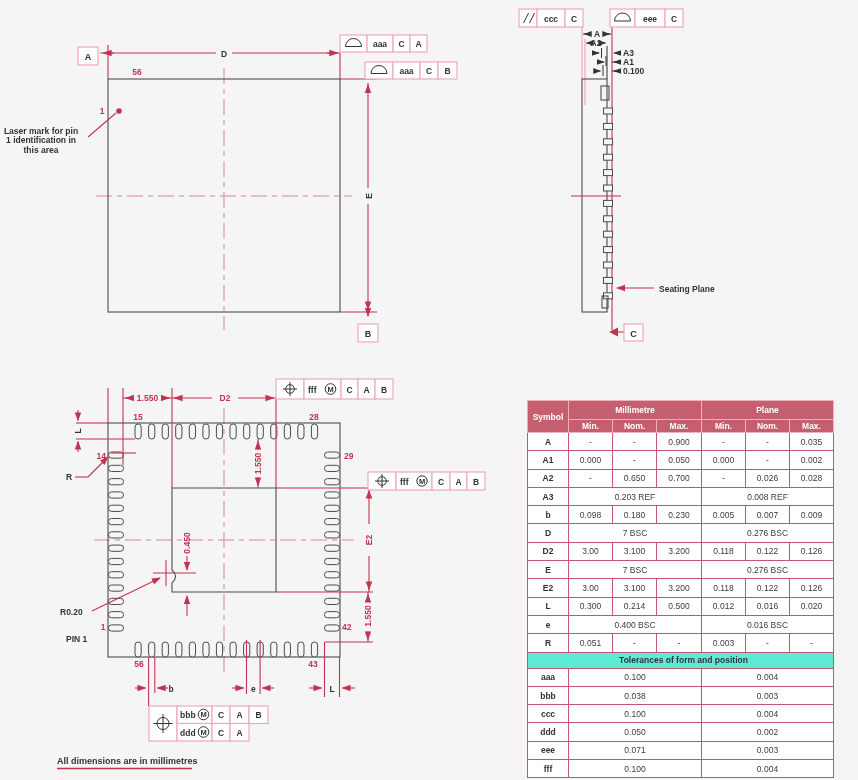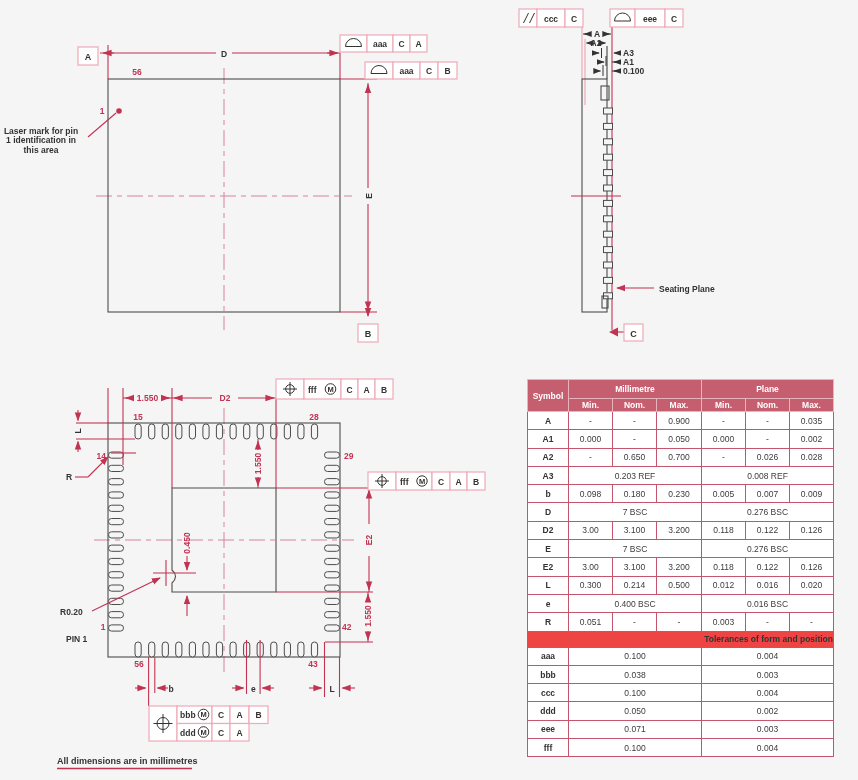--- a/index.html
+++ b/index.html
@@ -12,28 +12,28 @@
   .k{stroke:#333333;stroke-width:1;fill:none;}
   .pl{stroke:#efaab8;stroke-width:1.2;fill:none;}
   .fr{stroke:#efaab8;stroke-width:1.2;fill:#ffffff;}
   .cl{stroke:#d5849a;stroke-width:1;fill:none;stroke-dasharray:16 5 5 5;}
   text.d{font-size:8.5px;font-weight:bold;fill:#333333;}
   text.rd{font-size:8.5px;font-weight:bold;fill:#c23352;}
   text.n{font-size:9px;font-weight:bold;fill:#333333;}
   text.note{font-size:8.5px;font-weight:bold;fill:#333333;}
   text.m{font-size:7.5px;font-weight:bold;fill:#333333;}
   text.ft{font-size:9px;font-weight:bold;fill:#333333;}
-  .dim-table{position:absolute;left:527px;top:379px;width:306px;}
+  .dim-table{position:absolute;left:527px;top:400px;width:306px;}
   .dim-table table{border-collapse:collapse;table-layout:fixed;width:306px;border:1px solid #c3566c;}
   .dim-table th{background:#c55e6f;color:#fff;font-size:8.5px;font-weight:bold;border:1px solid #e9b3bd;padding:0;text-align:center;}
   .dim-table tr.h1 th{height:18px;}
   .dim-table tr.h2 th{height:12px;}
   .dim-table td{background:#fff;border:1px solid #c3566c;font-size:8.5px;color:#3b3b3b;text-align:center;height:17.3px;padding:0;}
   .dim-table td.sym{font-weight:bold;color:#333;}
-  .dim-table td.section{background:#ef4444;text-align:right;font-weight:bold;padding-left:6px;height:15px;color:#333;}
+  .dim-table td.section{background:#5eead4;text-align:center;font-weight:bold;padding-left:6px;height:15px;color:#333;}
 </style>
 </head>
 <body>
 
 <div class="stage">
 <svg width="858" height="780" viewBox="0 0 858 780">
   <defs>
     <marker id="mr" viewBox="0 0 10 8" refX="9" refY="4" markerWidth="9" markerHeight="7.2" orient="auto" markerUnits="userSpaceOnUse">
           <path d="M0,0.4 L10,4 L0,7.6 Z" fill="#c23352"></path>
         </marker>

